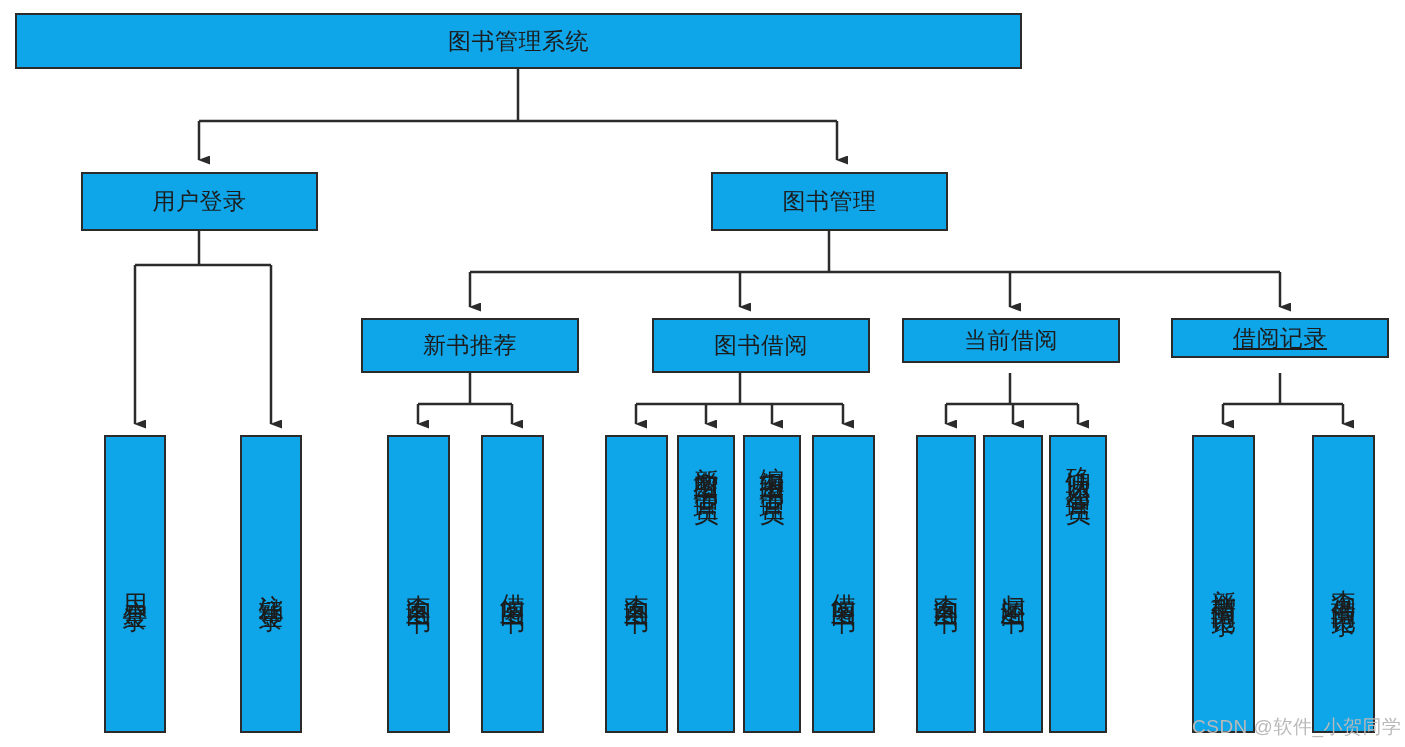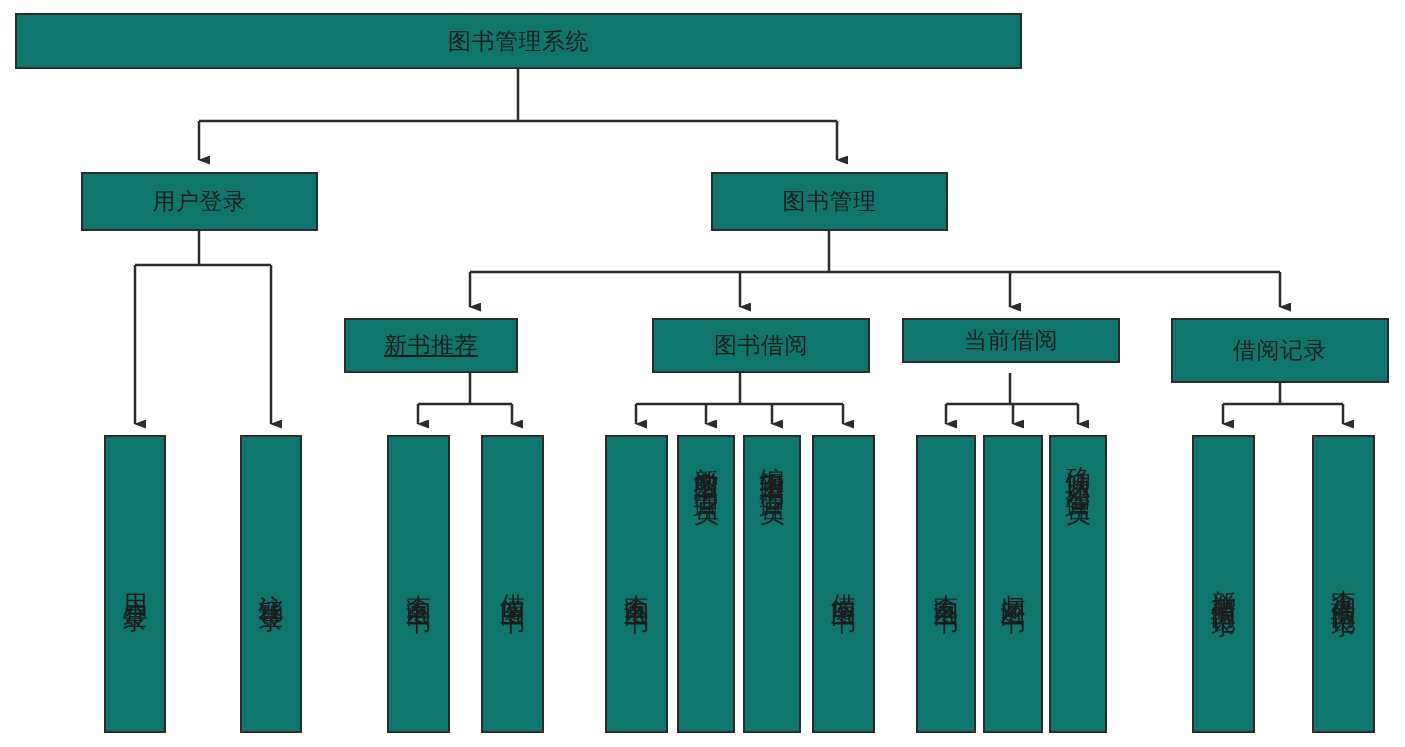--- a/index.html
+++ b/index.html
@@ -21,21 +21,21 @@
     position: absolute;
     left: 0;
     top: 0;
     width: 1405px;
     height: 747px;
     pointer-events: none;
   }
   .node {
     position: absolute;
     box-sizing: border-box;
-    background: #0f766e;
+    background: #0ea5e9;
     border: 2px solid #2b2b2b;
     display: flex;
     align-items: center;
     justify-content: center;
     color: #1c1c1c;
   }
   .node .label {
     display: block;
     text-align: center;
     line-height: 1.05;
@@ -127,30 +127,30 @@
   <div id="nodes">
       <div class="node horiz" style="left: 15px; top: 13px; width: 1007px; height: 56px;">
         <span class="label">图书管理系统</span>
       </div>
       <div class="node horiz" style="left: 81px; top: 172px; width: 237px; height: 59px;">
         <span class="label">用户登录</span>
       </div>
       <div class="node horiz" style="left: 711px; top: 172px; width: 237px; height: 59px;">
         <span class="label">图书管理</span>
       </div>
-      <div class="node horiz" style="left: 344px; top: 318px; width: 174px; height: 55px; text-decoration: underline;">
+      <div class="node horiz" style="left: 361px; top: 318px; width: 218px; height: 55px;">
         <span class="label">新书推荐</span>
       </div>
       <div class="node horiz" style="left: 632px; top: 318px; width: 218px; height: 55px; margin-left: 20px;">
         <span class="label">图书借阅</span>
       </div>
       <div class="node horiz" style="left: 902px; top: 318px; width: 218px; height: 45px;">
         <span class="label">当前借阅</span>
       </div>
-      <div class="node horiz" style="left: 1171px; top: 318px; width: 218px; height: 65px;">
+      <div class="node horiz" style="left: 1171px; top: 318px; width: 218px; height: 40px; text-decoration: underline;">
         <span class="label">借阅记录</span>
       </div>
       <div class="node vert mid" style="left: 104px; top: 435px; width: 62px; height: 298px;">
         <span class="label">用户登录</span>
       </div>
       <div class="node vert mid" style="left: 240px; top: 435px; width: 62px; height: 298px;">
         <span class="label">注销登录</span>
       </div>
       <div class="node vert mid" style="left: 387px; top: 435px; width: 63px; height: 298px;">
         <span class="label">查询图书</span>
@@ -180,14 +180,15 @@
         <span class="label">确认归还（管理员）</span>
       </div>
       <div class="node vert mid" style="left: 1192px; top: 435px; width: 63px; height: 298px;">
         <span class="label">新增借阅记录</span>
       </div>
       <div class="node vert mid" style="left: 1312px; top: 435px; width: 63px; height: 298px;">
         <span class="label">查询借阅记录</span>
       </div>
     </div>
 
+  <div class="watermark" style="left: 1192px; top: 714px;">CSDN @软件_小贺同学</div>
 
 </div>
 
 </body></html>

